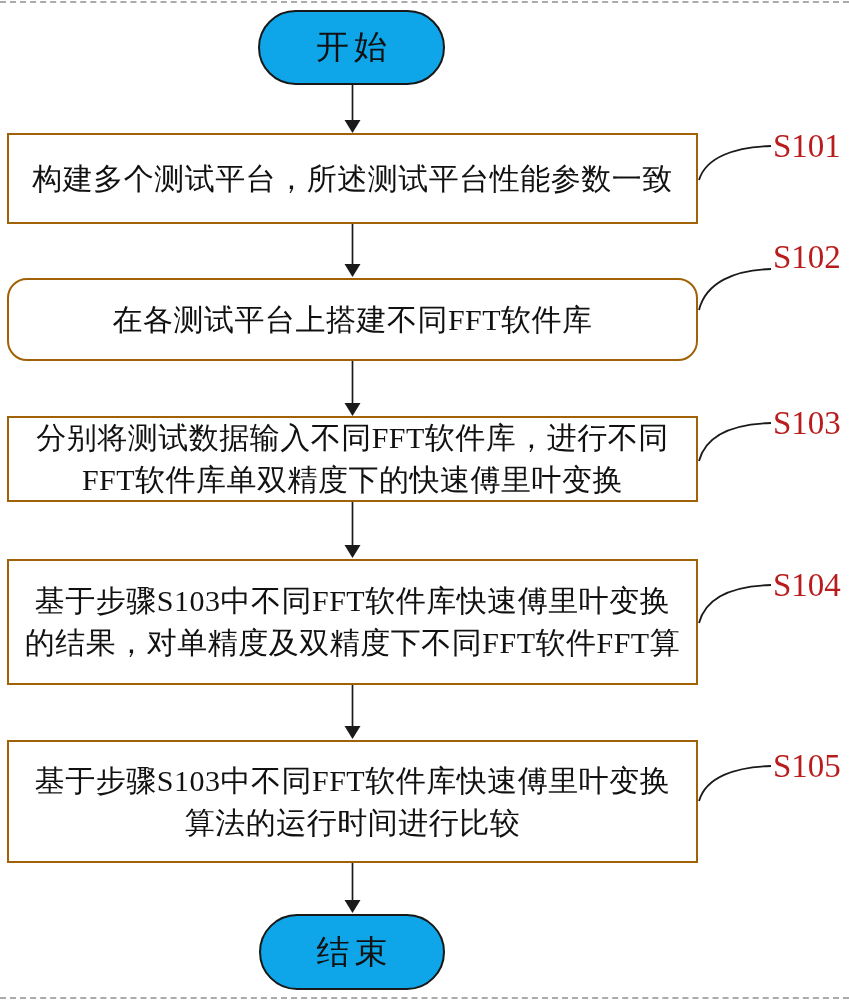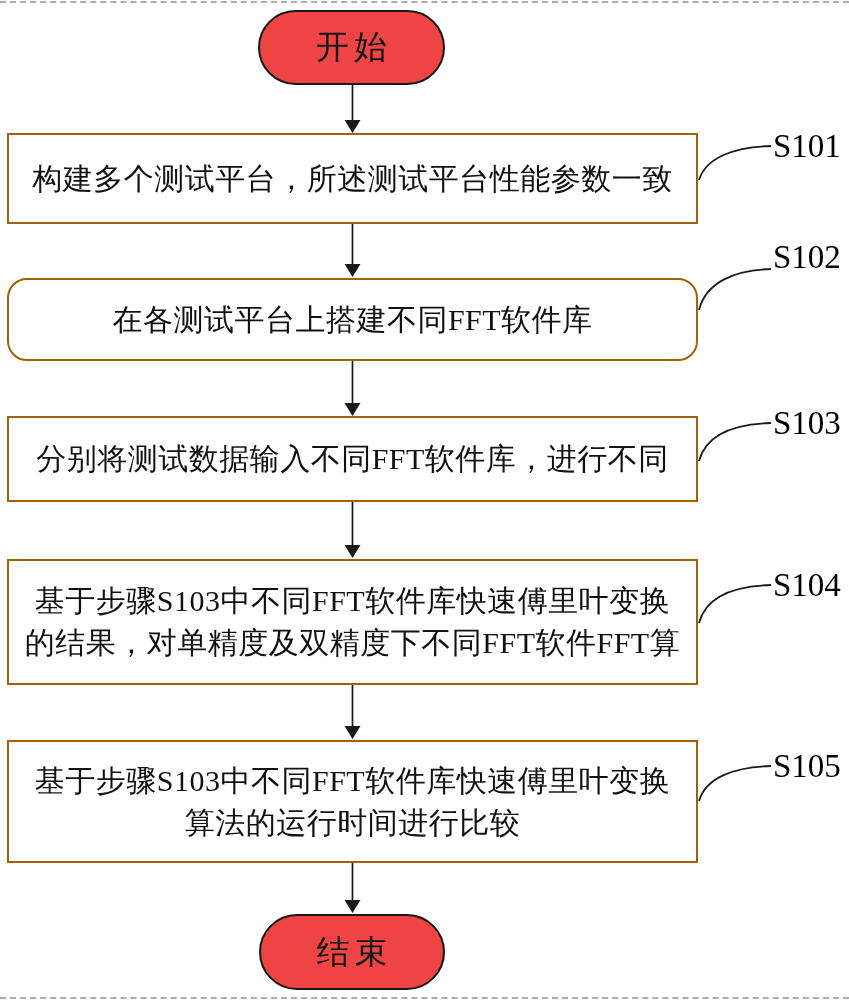--- a/index.html
+++ b/index.html
@@ -30,21 +30,21 @@
     top: 0;
     width: 849px;
     height: 1000px;
     pointer-events: none;
   }
   .terminal {
     position: absolute;
     box-sizing: border-box;
     border: 2.5px solid #181818;
     border-radius: 39px;
-    background: #ef4444;
+    background: #0ea5e9;
     display: flex;
     align-items: center;
     justify-content: center;
     font-size: 33px;
     letter-spacing: 5px;
     text-indent: 5px;
   }
   .process-box {
     position: absolute;
     left: 7px;
@@ -65,21 +65,21 @@
     letter-spacing: 0.5px;
   }
   .step-label {
     position: absolute;
     left: 773px;
     width: 76px;
     height: 36px;
     line-height: 36px;
     font-size: 33px;
     text-align: left;
-    color: #000000;
+    color: #b91c1c;
   }
 </style>
 </head>
 <body>
 
 <div class="canvas">
 
   <div class="edge-artifact" style="top:1px;"></div>
   <div class="edge-artifact" style="top:997px;"></div>
 
@@ -124,20 +124,21 @@
   <div class="process-box" style="top:133px; height:91px;">
     <div class="tline">构建多个测试平台，所述测试平台性能参数一致</div>
   </div>
 
   <div class="process-box" style="top:278px; height:83px;border-radius:20px;">
     <div class="tline">在各测试平台上搭建不同FFT软件库</div>
   </div>
 
   <div class="process-box" style="top:416px; height:86px;">
     <div class="tline">分别将测试数据输入不同FFT软件库，进行不同</div>
+    <div class="tline">FFT软件库单双精度下的快速傅里叶变换</div>
   </div>
 
   <div class="process-box" style="top:559px; height:126px;">
     <div class="tline">基于步骤S103中不同FFT软件库快速傅里叶变换</div>
     <div class="tline">的结果，对单精度及双精度下不同FFT软件FFT算</div>
   </div>
 
   <div class="process-box" style="top:740px; height:123px;">
     <div class="tline">基于步骤S103中不同FFT软件库快速傅里叶变换</div>
     <div class="tline">算法的运行时间进行比较</div>

